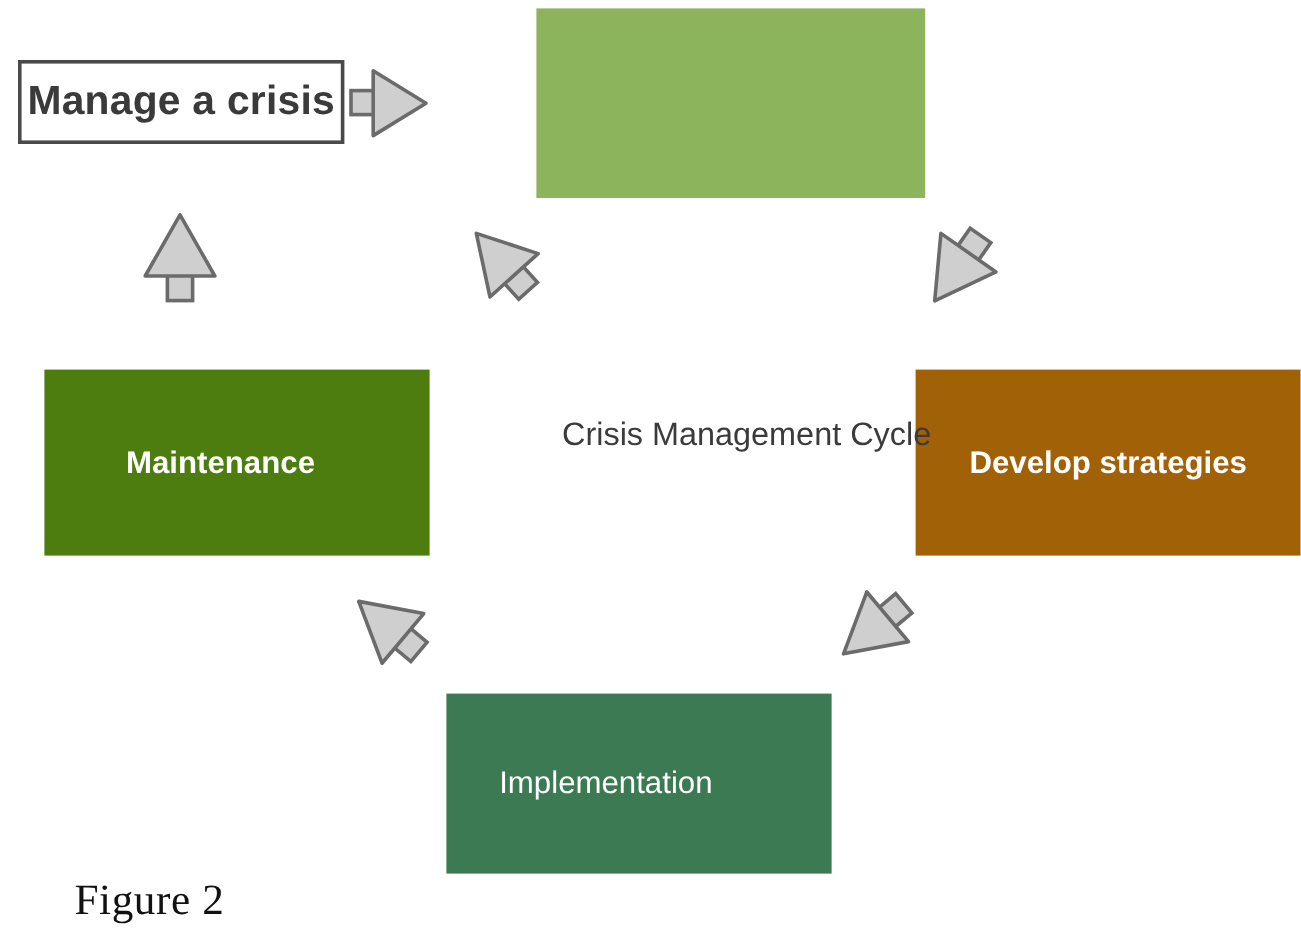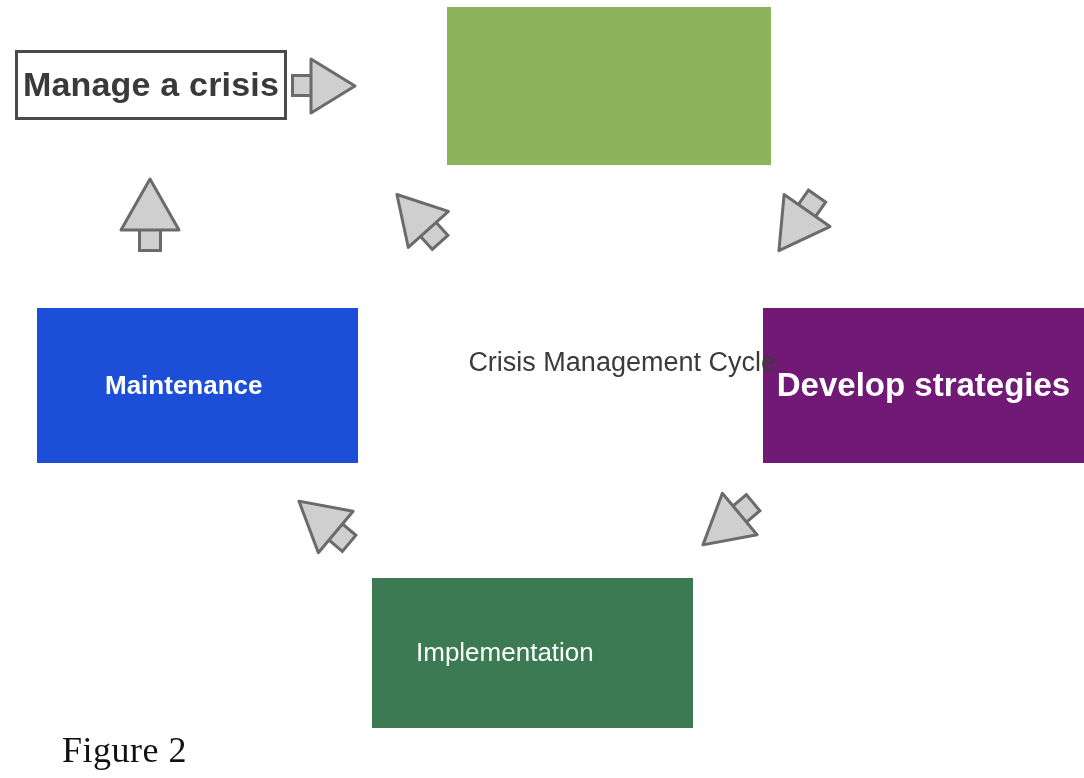--- a/index.html
+++ b/index.html
@@ -39,23 +39,23 @@
 
   .box-filled {
     color: #ffffff;
     font-weight: bold;
     border: none;
   }
 
   #box-threat   { left: 447px; top: 7px;   width: 324px; height: 158px;
                   background: #8cb45c; font-size: 26px; }
   #box-develop  { left: 763px; top: 308px; width: 321px; height: 155px;
-                  background: #701a75; font-size: 33px; }
+                  background: #a16207; font-size: 26px; }
   #box-maintain { left: 37px;  top: 308px; width: 321px; height: 155px;
-                  background: #1d4ed8; font-size: 26px;
+                  background: #4d7c0f; font-size: 26px;
                   justify-content: flex-start; padding-left: 68px; text-align: center; }
   #box-implement{ left: 372px; top: 578px; width: 321px; height: 150px;
                   background: #3b7a53; font-size: 26px;
                   justify-content: flex-start; padding-left: 44px;
                   font-weight: normal; }
   #box-manage   { left: 15px;  top: 50px;  width: 272px; height: 70px; }
 
   
   #center-label {
     position: absolute;

